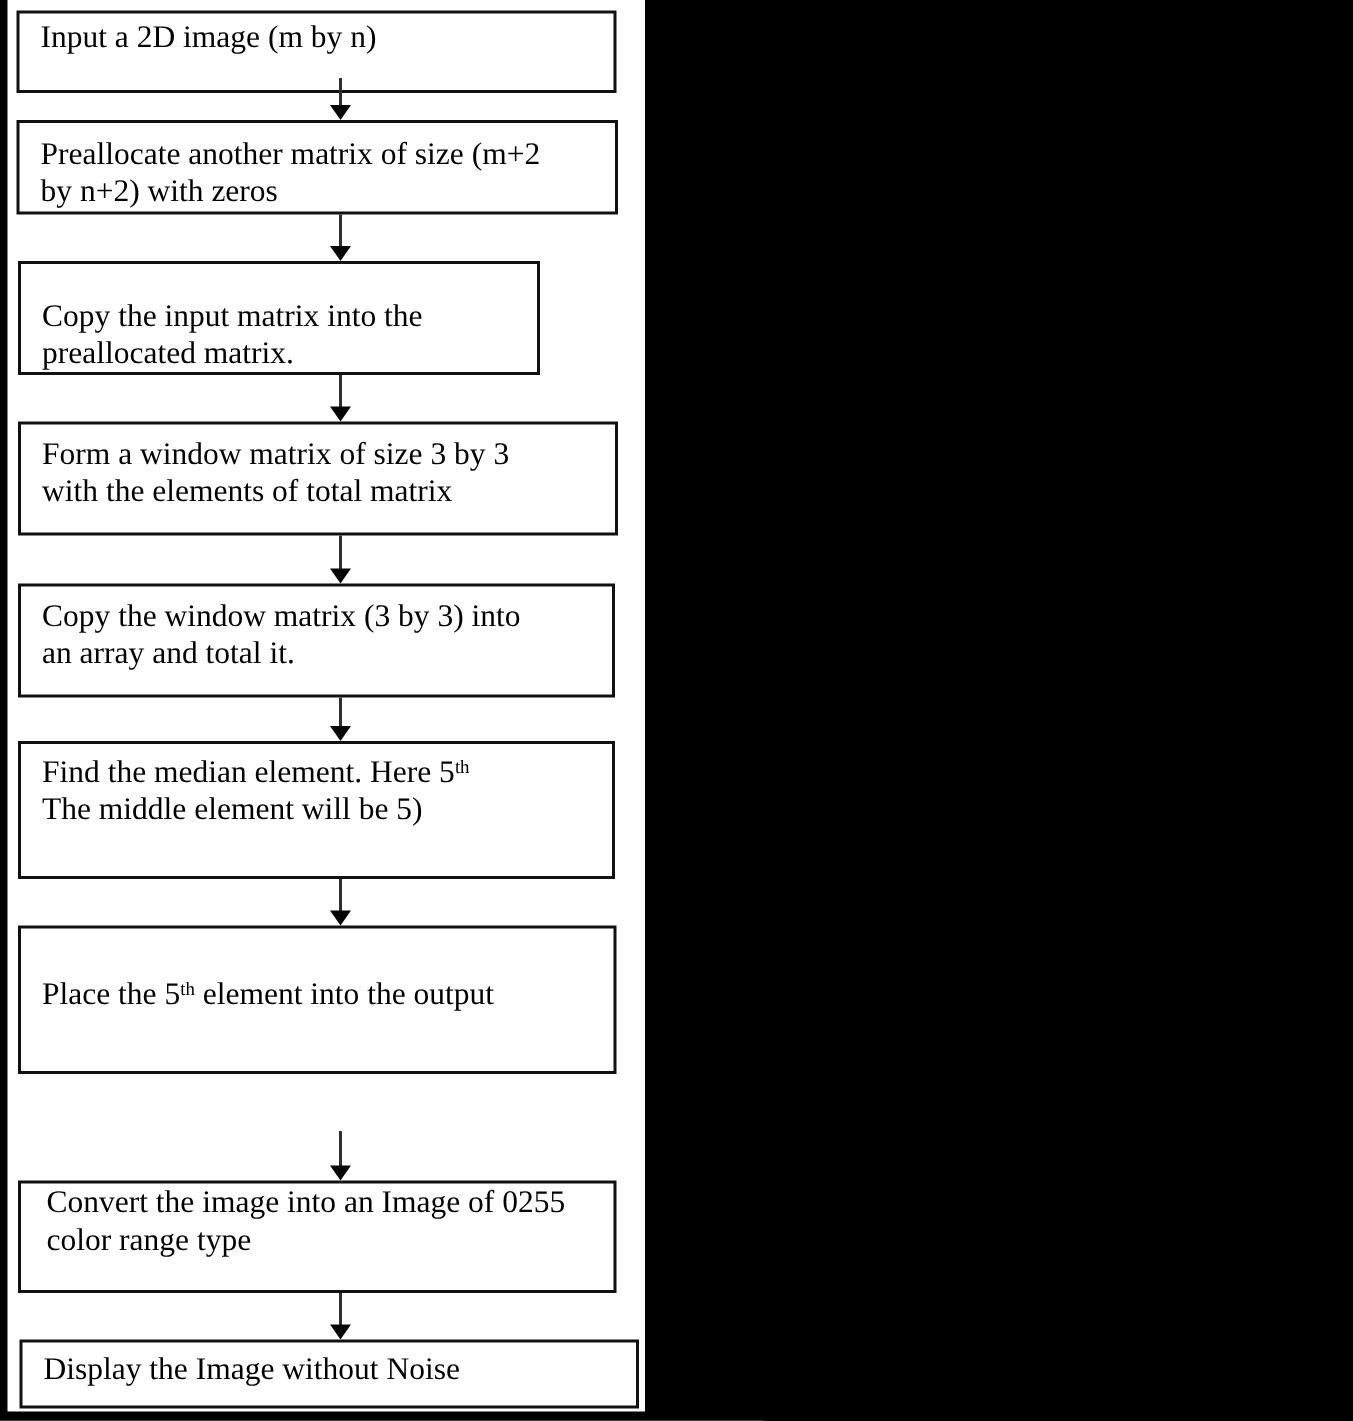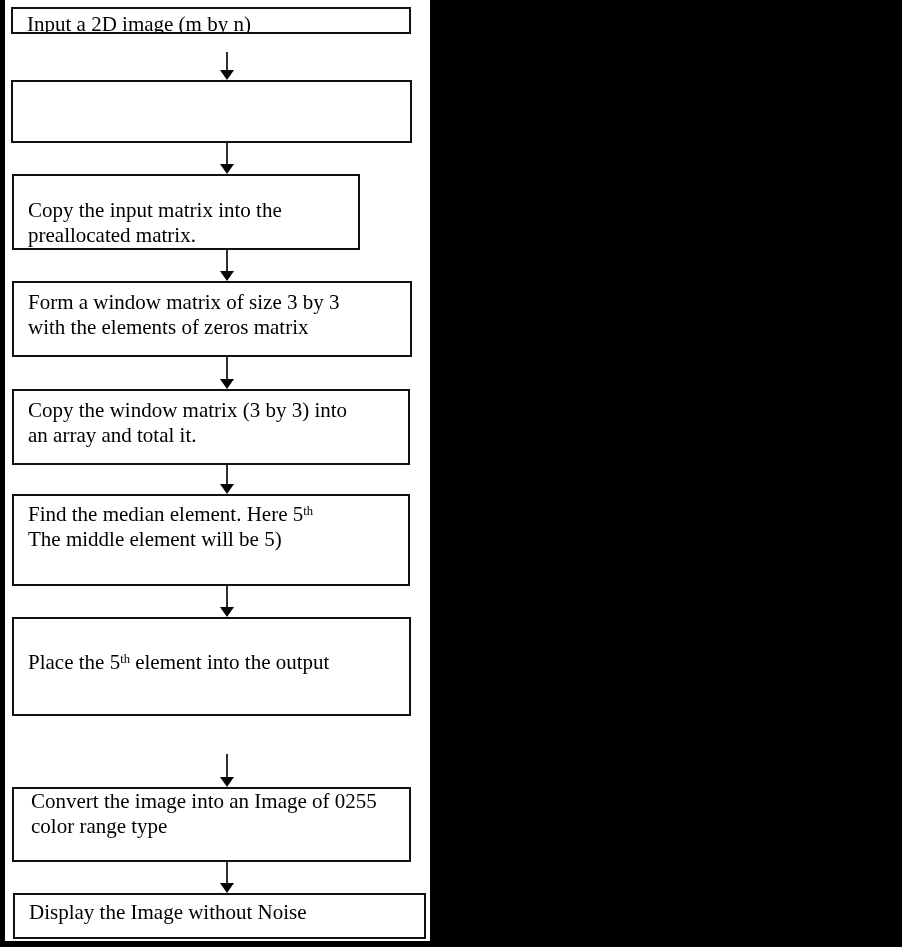--- a/index.html
+++ b/index.html
@@ -54,44 +54,46 @@
     border-right: 7px solid transparent;
     border-top: 10px solid #050505;
   }
 </style>
 </head>
 <body>
 
 <div id="screen" style="background: rgb(0, 0, 0);">
   <div id="panel" style="background: rgb(255, 255, 255);"></div>
   <div id="nodes">
-      <div class="box" style="left: 11px; top: 7px; width: 400px; height: 27px; padding-top: 3px; border-color: rgb(17, 17, 17); color: rgb(0, 0, 0);">
+      <div class="box" style="left: 11px; top: 7px; width: 400px; height: 55px; padding-top: 3px; border-color: rgb(17, 17, 17); color: rgb(0, 0, 0);">
         <div class="line"><span>Input a 2D image (m by n)</span></div>
       </div>
       <div class="arrow" style="left: 220px; top: 52px; height: 28px;">
         <div class="shaft" style="height: 20px; background: rgb(46, 46, 46);"></div>
         <div class="head" style="border-top-color: rgb(5, 5, 5);"></div>
       </div>
       <div class="box" style="left: 11px; top: 80px; width: 401px; height: 63px; padding-top: 8px; border-color: rgb(17, 17, 17); color: rgb(0, 0, 0);">
+        <div class="line"><span>Preallocate another matrix of size (m+2</span></div>
+        <div class="line"><span>by n+2) with zeros</span></div>
       </div>
       <div class="arrow" style="left: 220px; top: 143px; height: 31px;">
         <div class="shaft" style="height: 23px; background: rgb(46, 46, 46);"></div>
         <div class="head" style="border-top-color: rgb(5, 5, 5);"></div>
       </div>
       <div class="box" style="left: 12px; top: 174px; width: 348px; height: 76px; padding-top: 22px; border-color: rgb(17, 17, 17); color: rgb(0, 0, 0);">
         <div class="line"><span>Copy the input matrix into the</span></div>
         <div class="line"><span>preallocated matrix.</span></div>
       </div>
       <div class="arrow" style="left: 220px; top: 250px; height: 31px;">
         <div class="shaft" style="height: 23px; background: rgb(46, 46, 46);"></div>
         <div class="head" style="border-top-color: rgb(5, 5, 5);"></div>
       </div>
       <div class="box" style="left: 12px; top: 281px; width: 400px; height: 76px; padding-top: 7px; border-color: rgb(17, 17, 17); color: rgb(0, 0, 0);">
         <div class="line"><span>Form a window matrix of size 3 by 3</span></div>
-        <div class="line"><span>with the elements of zeros matrix</span></div>
+        <div class="line"><span>with the elements of total matrix</span></div>
       </div>
       <div class="arrow" style="left: 220px; top: 357px; height: 32px;">
         <div class="shaft" style="height: 24px; background: rgb(46, 46, 46);"></div>
         <div class="head" style="border-top-color: rgb(5, 5, 5);"></div>
       </div>
       <div class="box" style="left: 12px; top: 389px; width: 398px; height: 76px; padding-top: 7px; border-color: rgb(17, 17, 17); color: rgb(0, 0, 0);">
         <div class="line"><span>Copy the window matrix (3 by 3) into</span></div>
         <div class="line"><span>an array and total it.</span></div>
       </div>
       <div class="arrow" style="left: 220px; top: 465px; height: 29px;">

